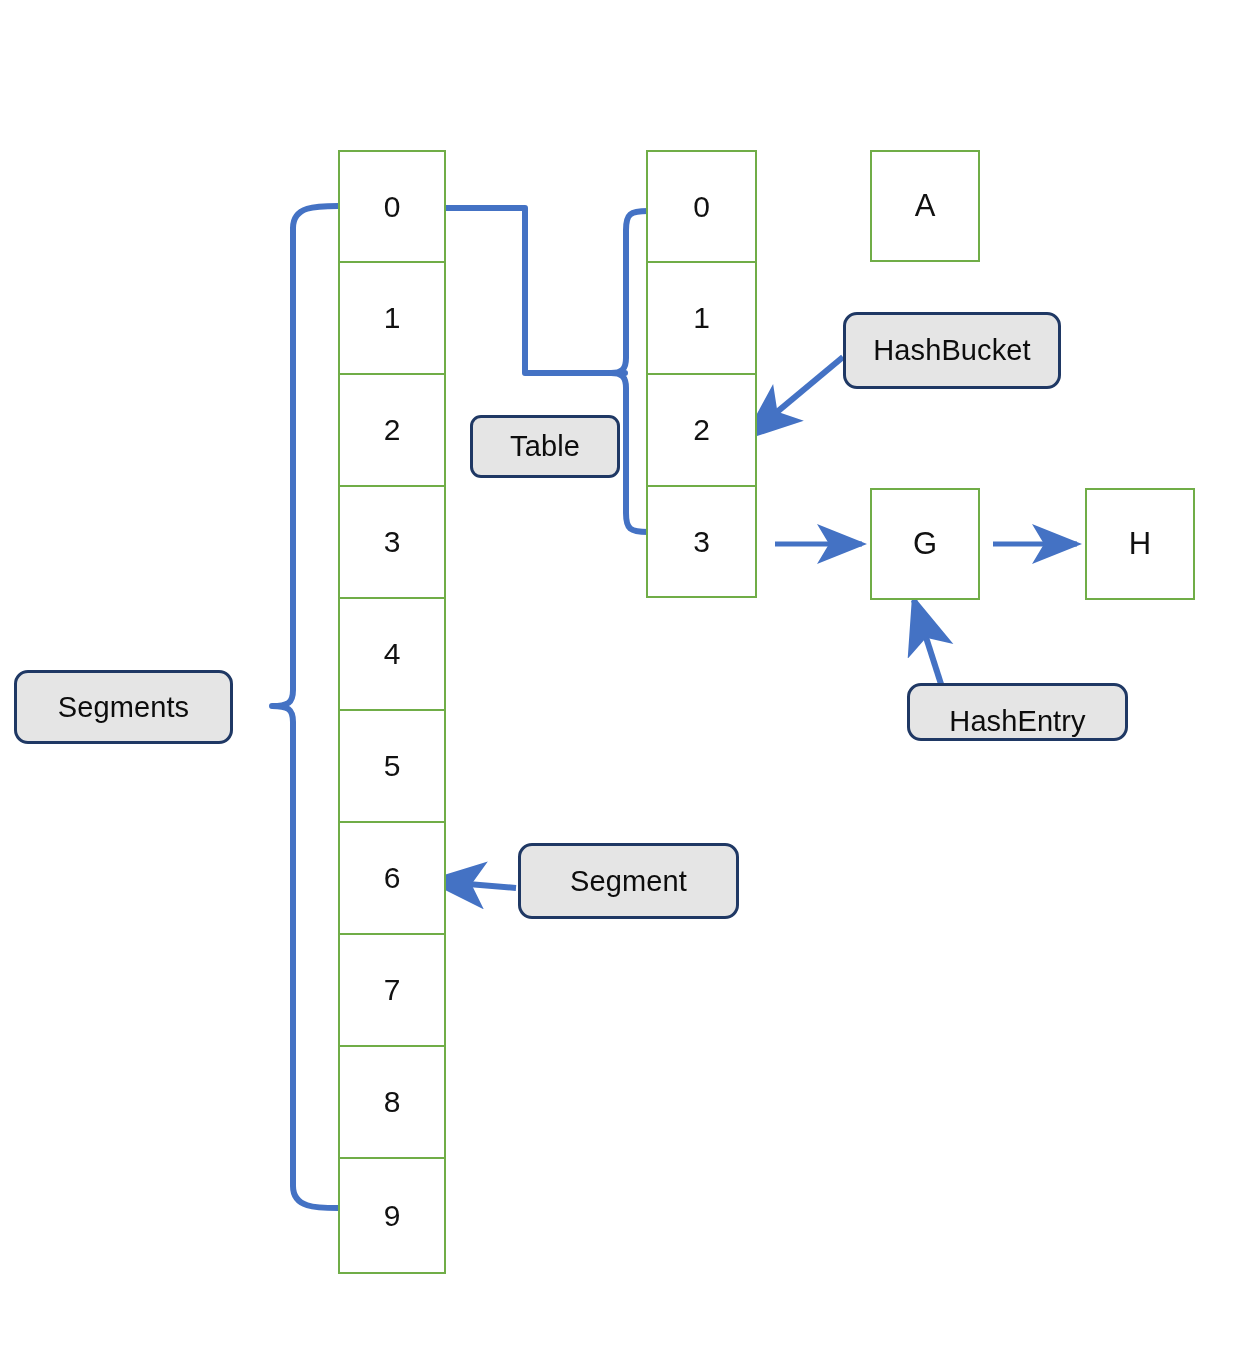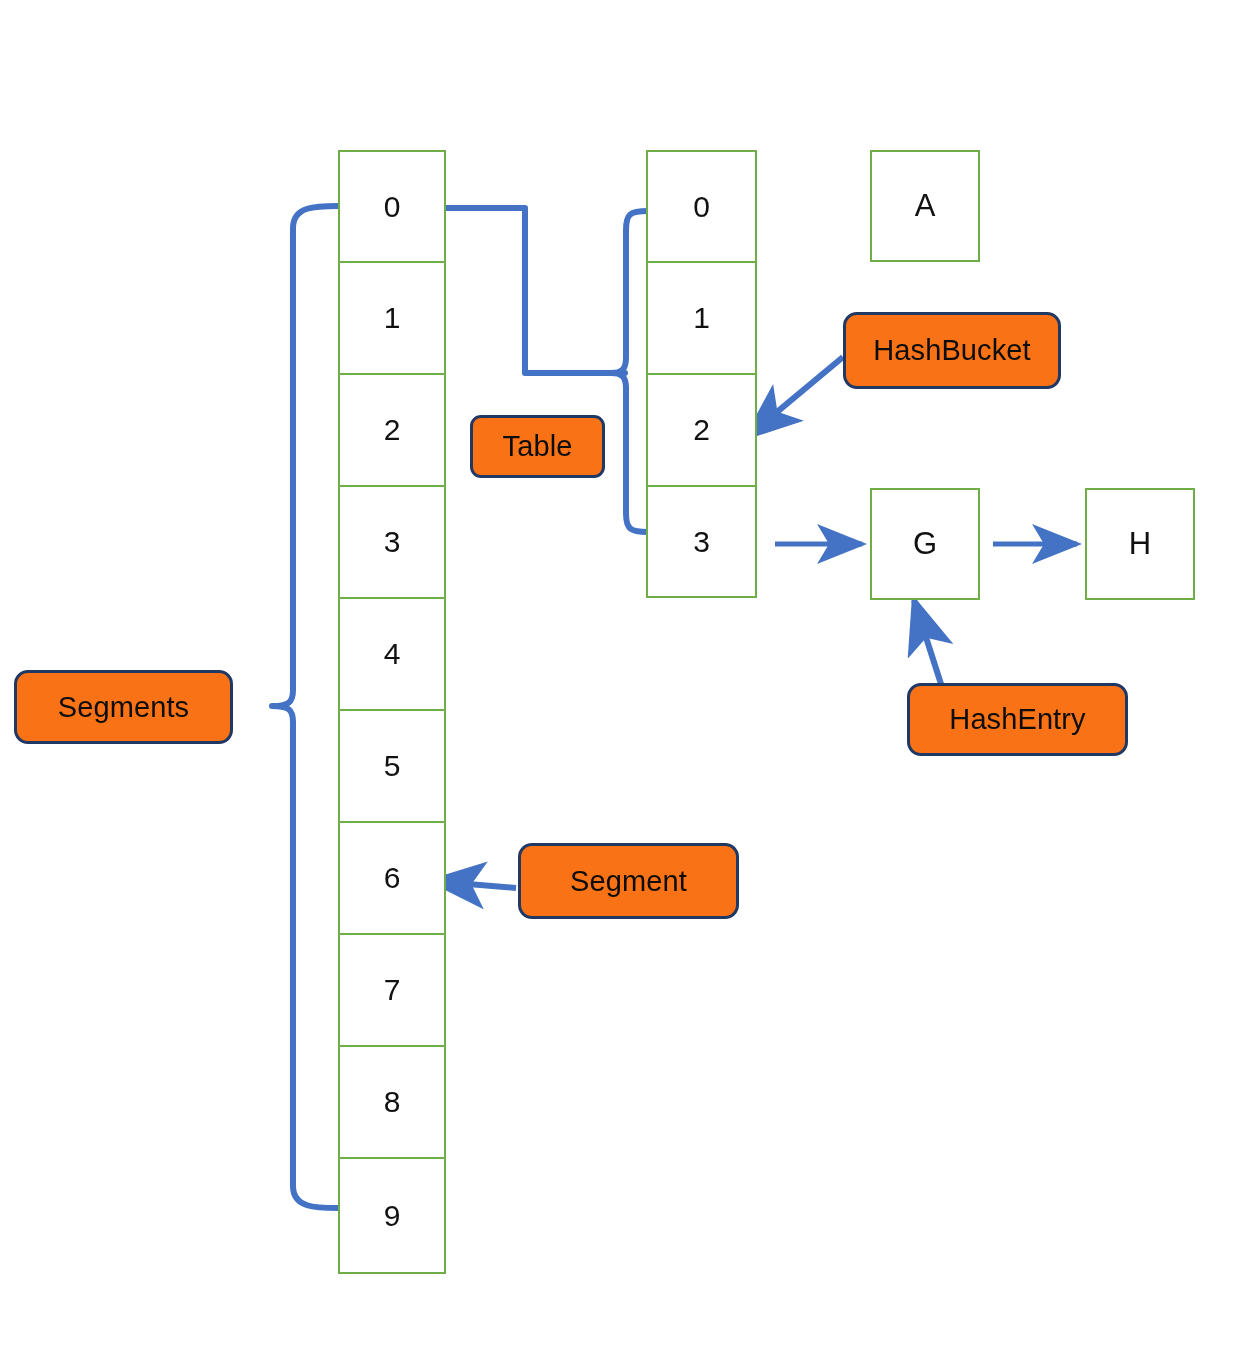--- a/index.html
+++ b/index.html
@@ -59,21 +59,21 @@
     justify-content: center;
     font-size: 31px;
     color: #111111;
   }
   
   .callout {
     position: absolute;
     box-sizing: border-box;
     border: 3px solid #1F3864;
     border-radius: 14px;
-    background: #f97316;
+    background: #e5e5e5;
     display: flex;
     align-items: center;
     justify-content: center;
     font-size: 29px;
     color: #0d0d0d;
     letter-spacing: .1px;
   }
 </style>
 </head>
 <body>
@@ -191,25 +191,25 @@
   </div>
 
   <div class="callout" style="left:518px; top:843px; width:221px; height:76px;">
     <span>Segment</span>
   </div>
 
   <div class="callout" style="left:14px; top:670px; width:219px; height:74px;">
     <span>Segments</span>
   </div>
 
-  <div class="callout" style="left:470px; top:415px; width:135px; height:63px; border-radius:11px;">
+  <div class="callout" style="left:470px; top:415px; width:150px; height:63px; border-radius:11px;">
     <span>Table</span>
   </div>
 
   <div class="callout" style="left:843px; top:312px; width:218px; height:77px;">
     <span>HashBucket</span>
   </div>
 
-  <div class="callout" style="left:907px; top:683px; width:221px; height:73px;">
+  <div class="callout" style="left:907px; top:683px; width:221px; height:58px;align-items:flex-end;">
     <span>HashEntry</span>
   </div>
 
 </div>
 
 </body></html>

